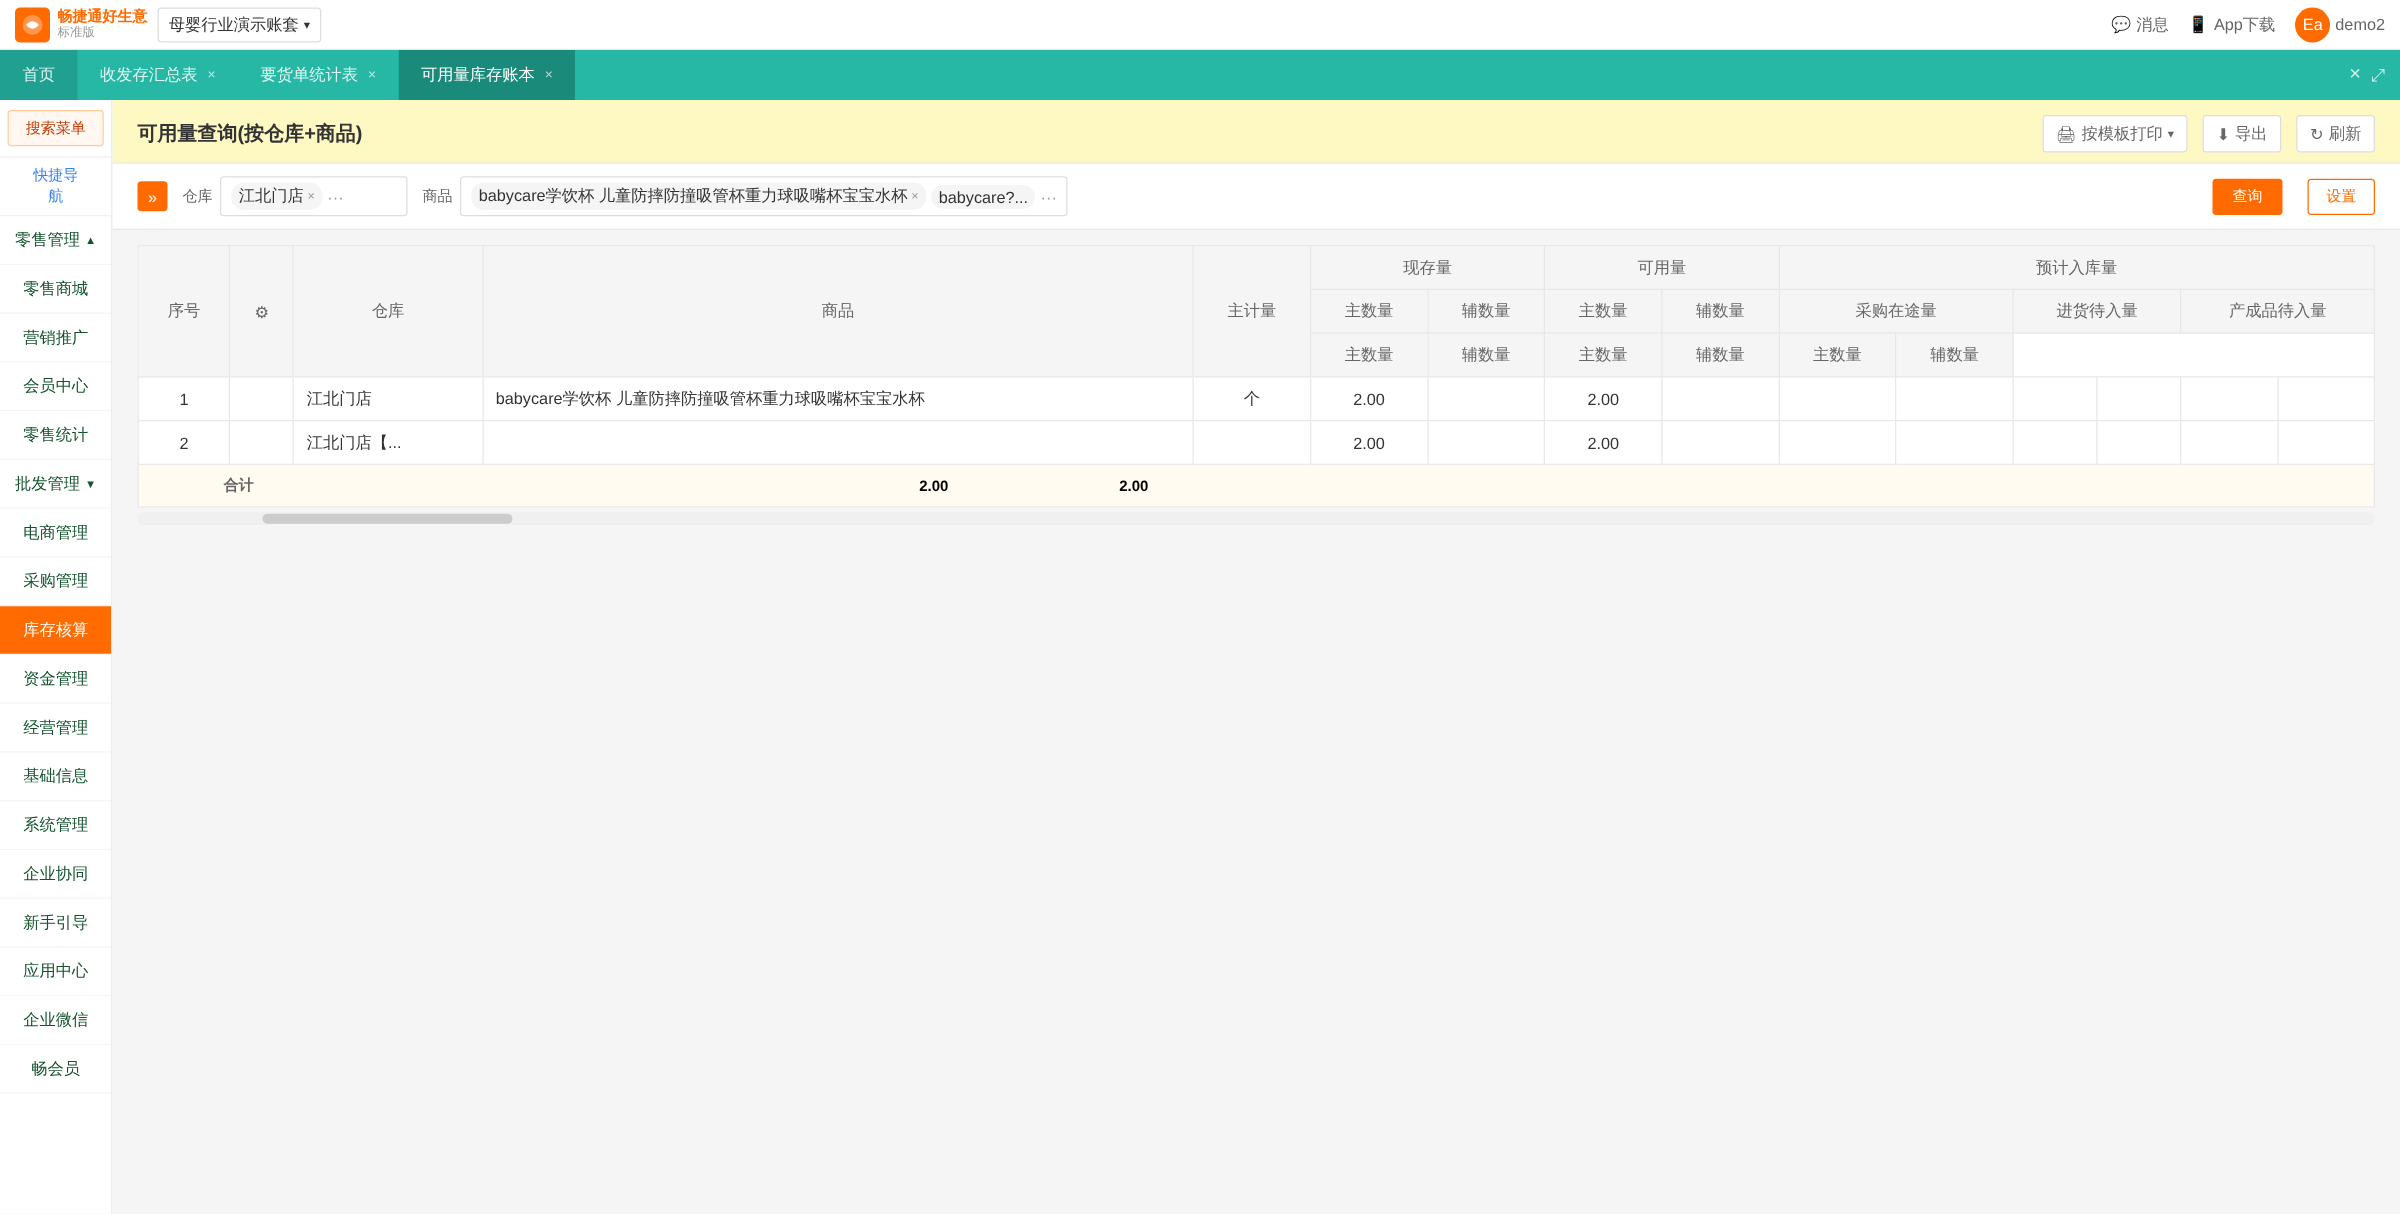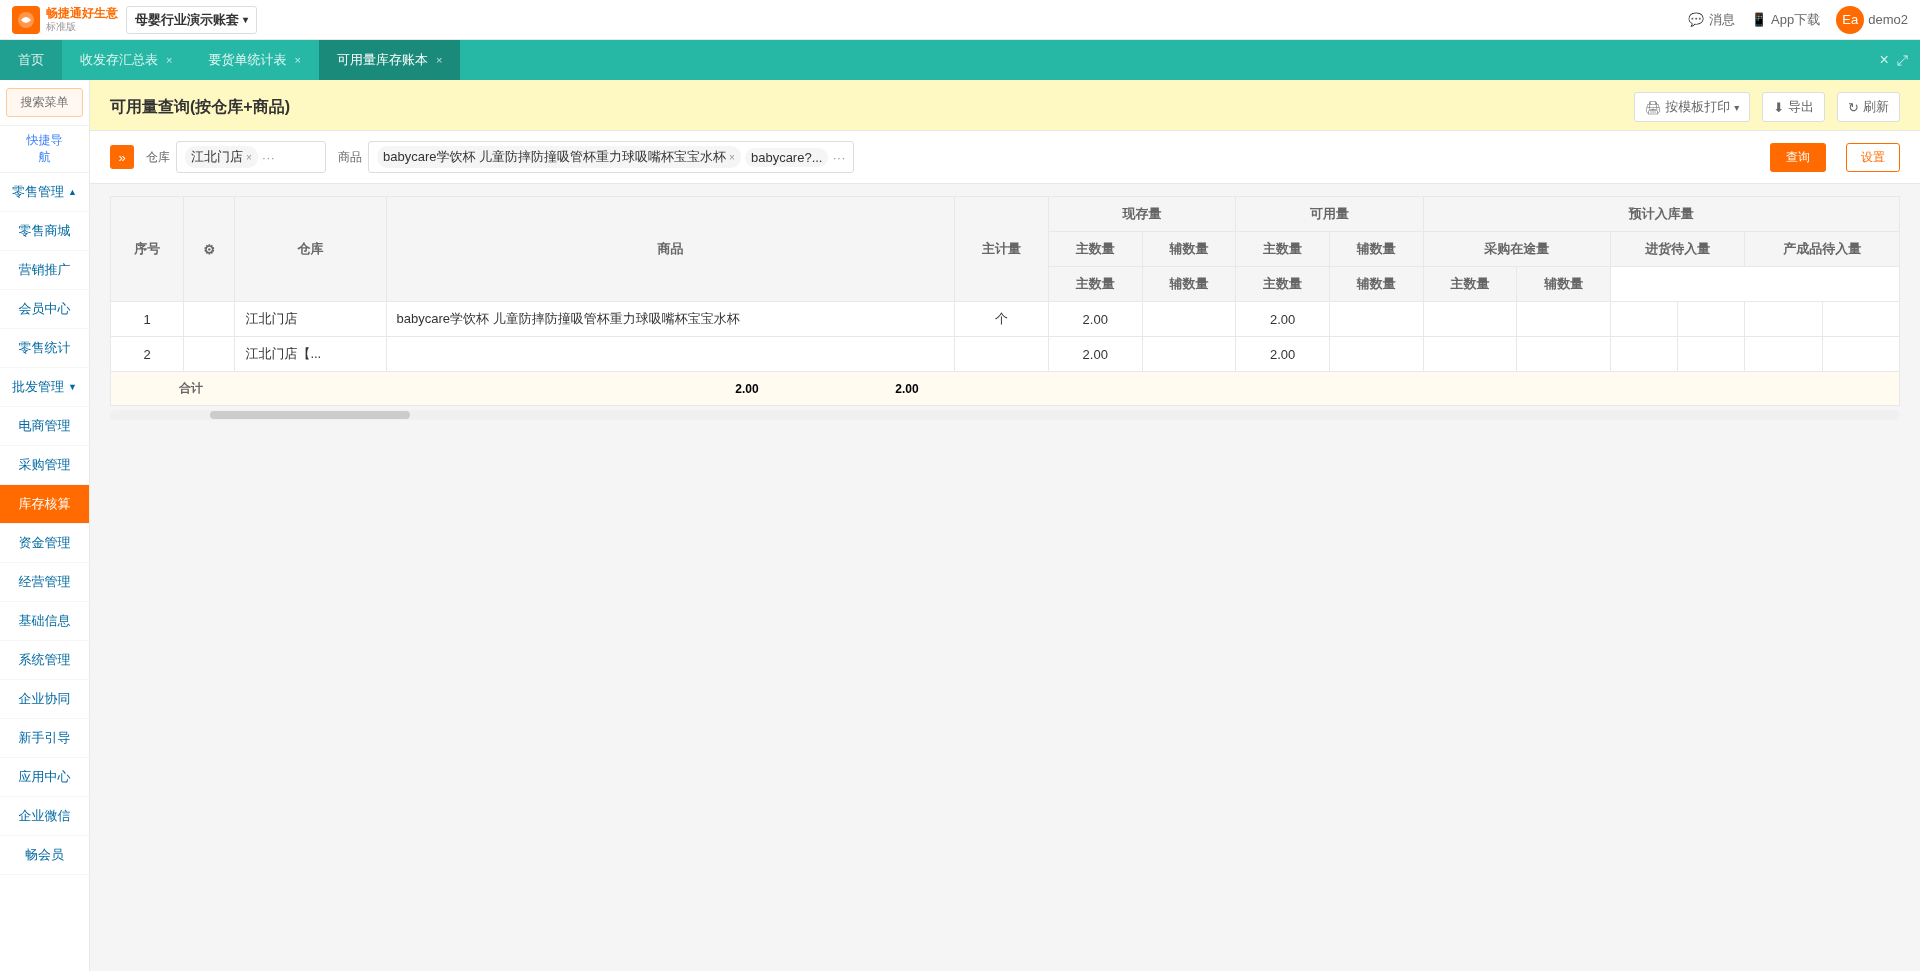--- a/index.html
+++ b/index.html
@@ -19,21 +19,21 @@
     .top-bar-left { display: flex; align-items: center; gap: 8px; }
     .logo { display: flex; align-items: center; gap: 6px; }
     .logo-icon { width: 28px; height: 28px; background: #ff6b00; border-radius: 4px; display: flex; align-items: center; justify-content: center; }
     .logo-icon svg { width: 20px; height: 20px; }
     .logo-text { display: flex; flex-direction: column; line-height: 1.2; }
     .logo-title { font-size: 12px; font-weight: bold; color: #ff6b00; }
     .logo-sub { font-size: 10px; color: #999; }
     .industry-select {
       display: flex; align-items: center; gap: 4px;
       padding: 4px 8px; border: 1px solid #ddd; border-radius: 3px;
-      background: #fff; cursor: pointer; font-size: 12px; color: #333; font-weight: bold;
+      background: #fff; cursor: pointer; font-size: 12px; color: #333;
     }
     .top-bar-right { display: flex; align-items: center; gap: 16px; }
     .top-bar-btn { display: flex; align-items: center; gap: 4px; color: #666; cursor: pointer; font-size: 12px; }
     .avatar { width: 28px; height: 28px; border-radius: 50%; background: #ff6b00; display: flex; align-items: center; justify-content: center; color: #fff; font-size: 11px; }
 
     
     .nav-tabs {
       height: 40px;
       background: #26b8a5;
       display: flex;
@@ -75,31 +75,31 @@
       flex-direction: column;
       flex-shrink: 0;
       overflow-y: auto;
     }
     .sidebar-search {
       padding: 8px 6px;
       border-bottom: 1px solid #f0f0f0;
     }
     .sidebar-search-btn {
       width: 100%; padding: 5px; background: #fff7f0; border: 1px solid #ffcc99;
-      border-radius: 3px; color: #737373; cursor: pointer; text-align: center; font-size: 12px;
+      border-radius: 3px; color: #c2410c; cursor: pointer; text-align: center; font-size: 12px;
     }
     .sidebar-nav-btn {
       padding: 6px 24px; text-align: center; color: #3b82f6; cursor: pointer; font-size: 12px;
       border-bottom: 1px solid #f0f0f0;
     }
     .sidebar-group {
       display: flex; flex-direction: column;
     }
     .sidebar-item {
-      padding: 10px 6px; text-align: center; cursor: pointer; color: #0369a1; font-size: 12px;
+      padding: 10px 6px; text-align: center; cursor: pointer; color: #14532d; font-size: 12px;
       border-bottom: 1px solid #f5f5f5; transition: background 0.2s;
     }
     .sidebar-item.active { background: #ff6b00; color: #fff; }
     .sidebar-item.group-header { display: flex; align-items: center; justify-content: center; gap: 4px; }
 
     
     .content {
       flex: 1;
       overflow: hidden;
       display: flex;
@@ -166,21 +166,21 @@
     
     .table-container {
       flex: 1; overflow: auto; padding: 12px 20px; background: #f5f5f5;
     }
     .data-table {
       width: 100%; border-collapse: collapse; background: #fff;
       border: 1px solid #e8e8e8; font-size: 12px;
     }
     .data-table th {
       background: #f5f5f5; color: #666; padding: 8px 10px;
-      border: 1px solid #e8e8e8; font-weight: bold; text-align: center;
+      border: 1px solid #e8e8e8; font-weight: normal; text-align: center;
     }
     .data-table td {
       padding: 8px 10px; border: 1px solid #e8e8e8; text-align: center; color: #333;
     }
     .th-group { text-align: center; }
     .gear-cell { color: #999; cursor: pointer; }
 
     
     .table-container::-webkit-scrollbar { height: 8px; width: 8px; }
     .table-container::-webkit-scrollbar-track { background: #f0f0f0; }

